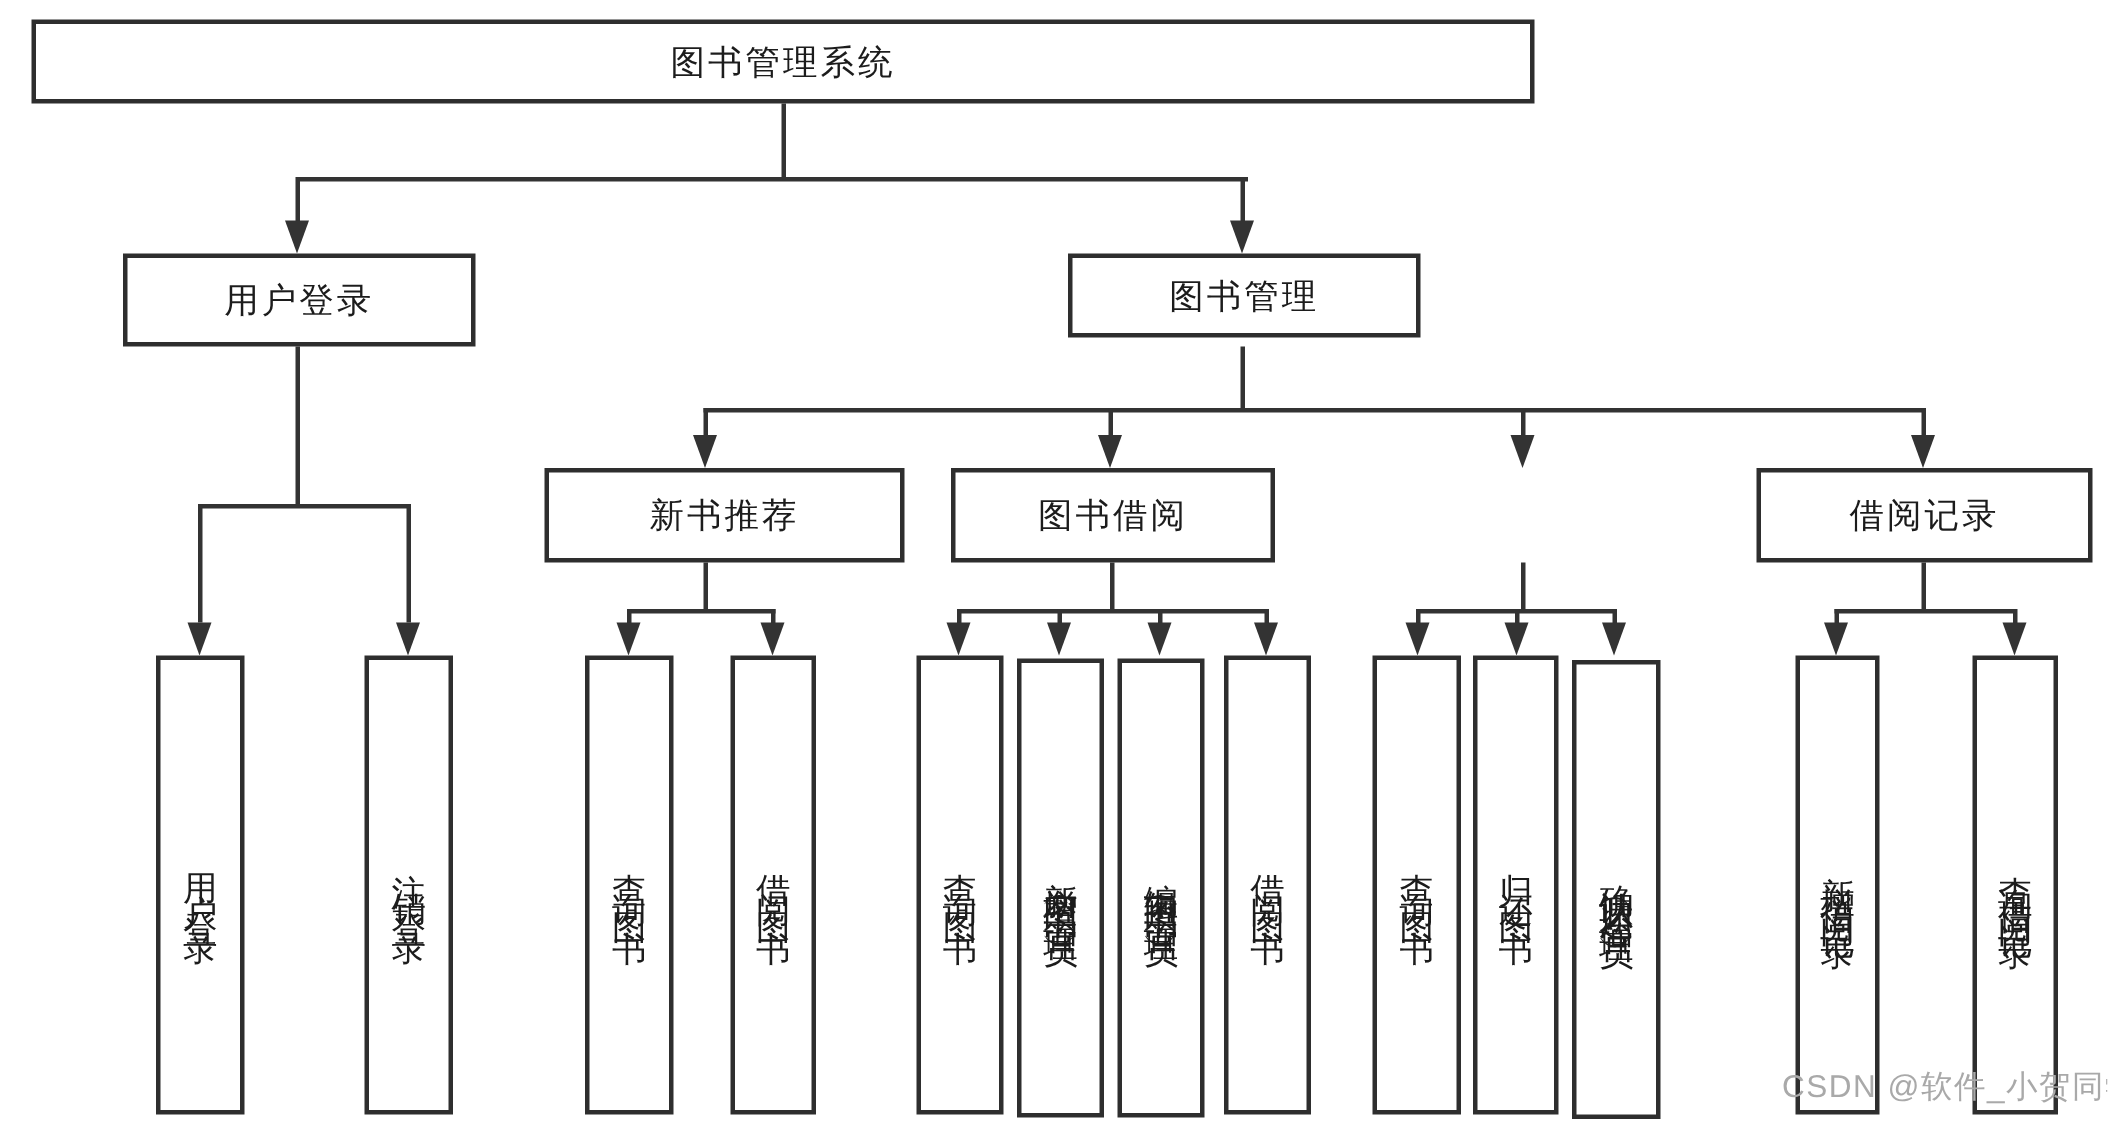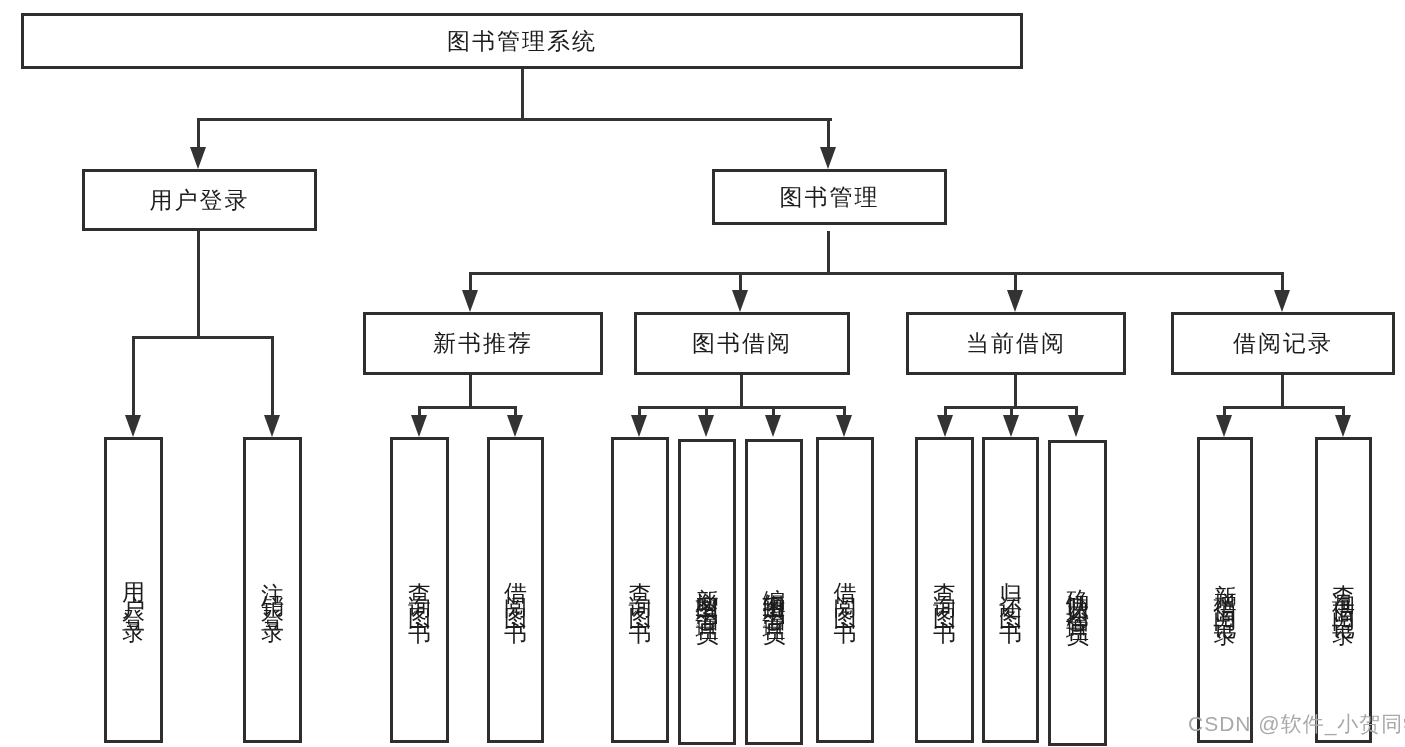--- a/index.html
+++ b/index.html
@@ -89,21 +89,20 @@
   <div class="ar" style="left:462px;top:290px"></div>
   <div class="vl" style="left:739px;top:272px;height:18px"></div>
   <div class="ar" style="left:732px;top:290px"></div>
   <div class="vl" style="left:1014px;top:272px;height:18px"></div>
   <div class="ar" style="left:1007px;top:290px"></div>
   <div class="vl" style="left:1281px;top:272px;height:18px"></div>
   <div class="ar" style="left:1274px;top:290px"></div>
 
   <div class="box" style="left:363px;top:312px;width:240px;height:63px">新书推荐</div>
   <div class="box" style="left:634px;top:312px;width:216px;height:63px">图书借阅</div>
-  <div class="box" style="left:906px;top:312px;width:220px;height:63px">当前借阅</div>
   <div class="box" style="left:1171px;top:312px;width:224px;height:63px">借阅记录</div>
 
   <div class="vl" style="left:469px;top:375px;height:31px"></div>
   <div class="hl" style="left:418px;top:406px;width:99px"></div>
   <div class="vl" style="left:418px;top:406px;height:10px"></div>
   <div class="ar" style="left:411px;top:415px"></div>
   <div class="vl" style="left:514px;top:406px;height:10px"></div>
   <div class="ar" style="left:507px;top:415px"></div>
 
   <div class="vl" style="left:740px;top:375px;height:31px"></div>

